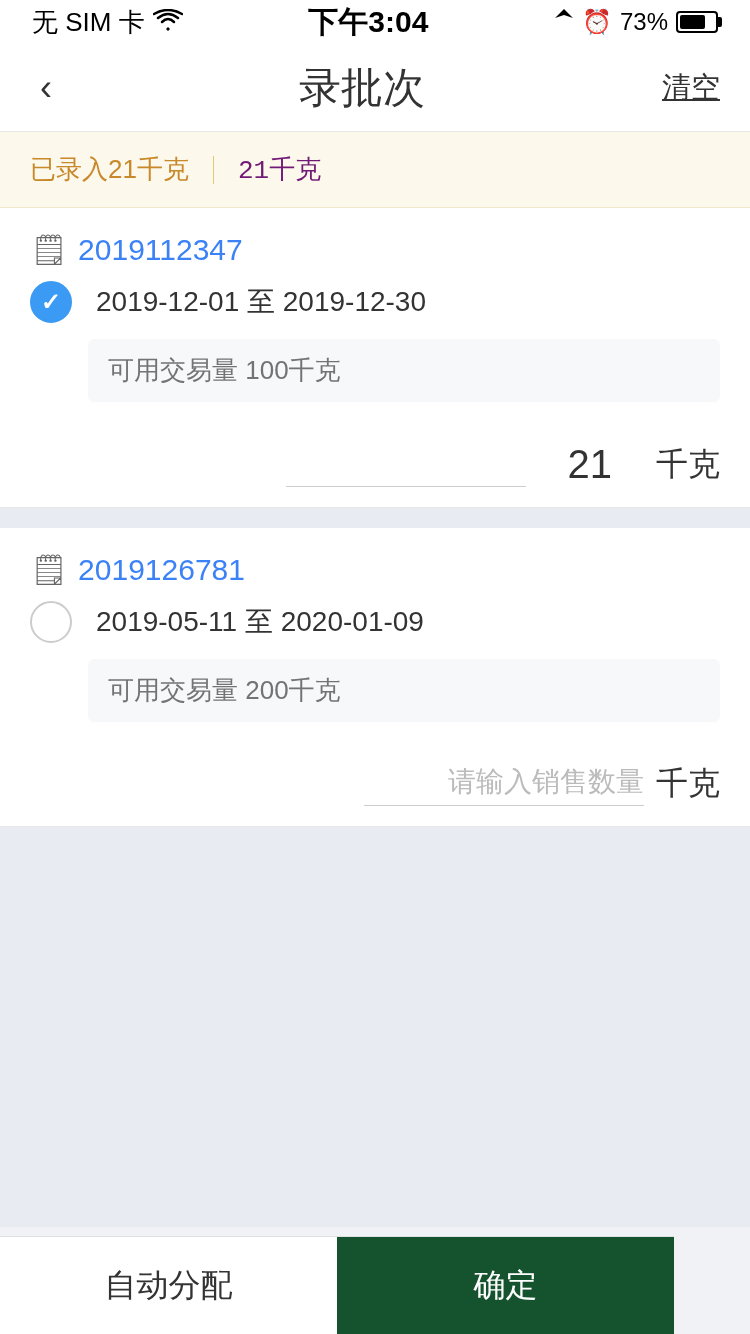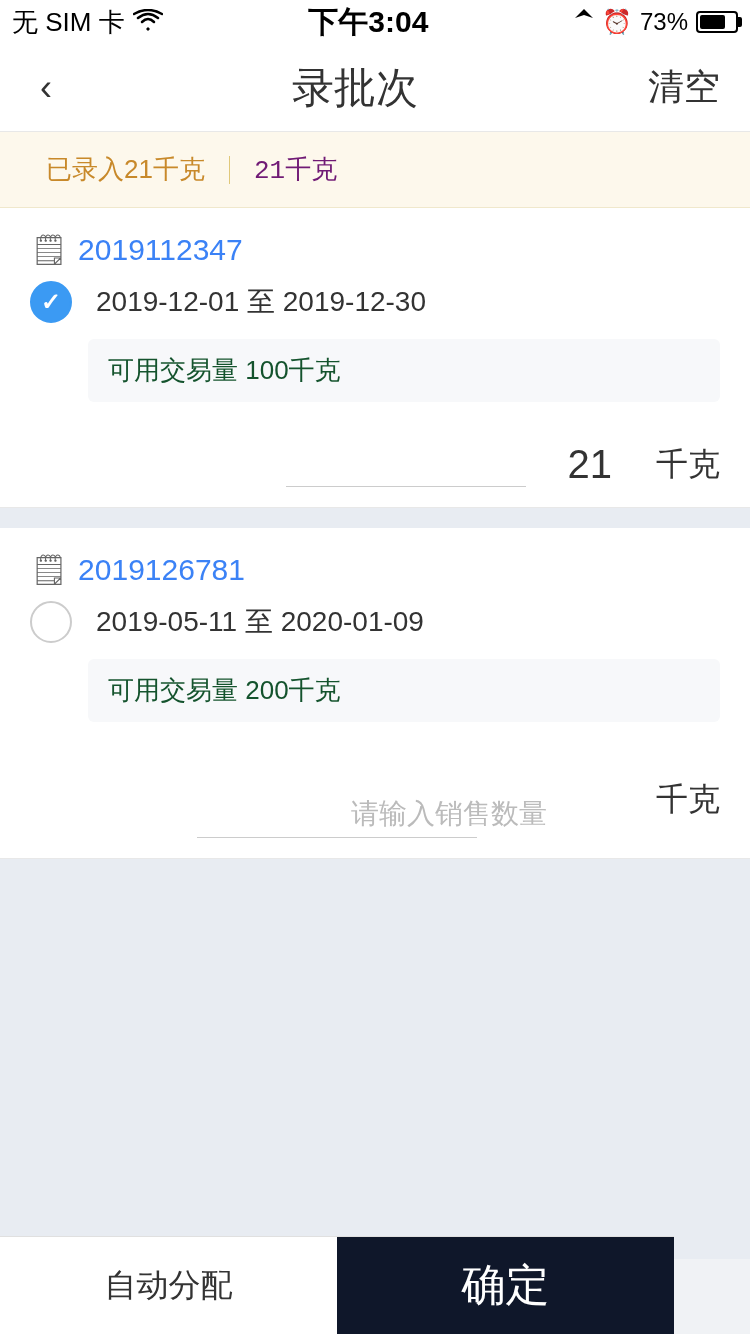--- a/index.html
+++ b/index.html
@@ -13,21 +13,21 @@
       color: #333;
       overflow-x: hidden;
     }
 
     
     .status-bar {
       display: flex;
       align-items: center;
       justify-content: space-between;
       background: #fff;
-      padding: 0 12px;
+      padding: 0 32px;
       height: 44px;
       font-size: 24px;
       color: #000;
     }
     .status-bar-left {
       display: flex;
       align-items: center;
       gap: 8px;
       font-size: 26px;
     }
@@ -84,29 +84,30 @@
       color: #333;
       cursor: pointer;
       padding: 10px;
     }
     .nav-title {
       font-size: 42px;
       font-weight: 400;
       color: #333;
     }
     .nav-action {
-      font-size: 36px;
-      color: #333;
-      cursor: pointer;
+      font-size: 29px;
+      color: #333;
+      cursor: pointer;
+      text-decoration: underline;
     }
 
     
     .status-banner {
       background: #fdf8ec;
-      padding: 20px 46px;
+      padding: 20px 30px;
       display: flex;
       align-items: center;
       gap: 24px;
       border-bottom: 1px solid #f0e8cc;
     }
     .status-banner-text {
       font-size: 26px;
       color: #c8892a;
     }
     .status-banner-divider {
@@ -170,21 +171,21 @@
     .batch-date {
       font-size: 28px;
       color: #333;
     }
     .available-row {
       background: #f7f8fa;
       border-radius: 6px;
       padding: 14px 20px;
       margin: 0 0 0 0;
       font-size: 26px;
-      color: #14532d;
+      color: #737373;
       margin-left: 58px;
     }
 
     
     .amount-row {
       display: flex;
       justify-content: flex-end;
       align-items: flex-end;
       padding: 20px 30px;
       gap: 12px;
@@ -236,23 +237,22 @@
       color: #bbb;
       font-size: 28px;
     }
     .input-unit {
       font-size: 32px;
       color: #333;
     }
     .input-wrapper {
       display: flex;
       flex-direction: column;
-      align-items: center;
-      flex: 1;
-      margin-top: 32px;
+      align-items: flex-end;
+      flex: 1;
     }
     .input-underline {
       width: 280px;
       height: 1px;
       background: #ccc;
       margin-top: 6px;
     }
 
     
     .empty-area {
@@ -282,23 +282,23 @@
       background: #fff;
       cursor: pointer;
       border: none;
       outline: none;
     }
     .btn-confirm {
       flex: 1;
       display: flex;
       align-items: center;
       justify-content: center;
-      font-size: 44px;
+      font-size: 32px;
       color: #fff;
-      background: #0f172a;
+      background: #14532d;
       cursor: pointer;
       border: none;
       outline: none;
     }
 
     .batch-item-padding {
       padding-bottom: 20px;
     }
   </style>
 </head>

